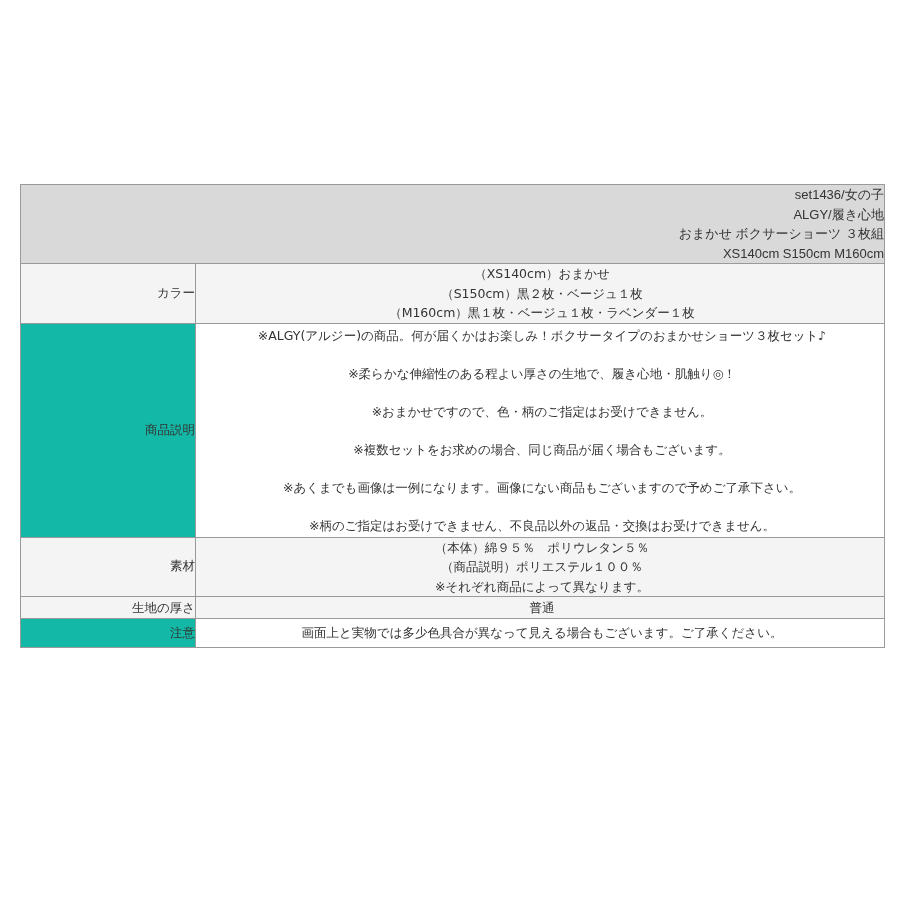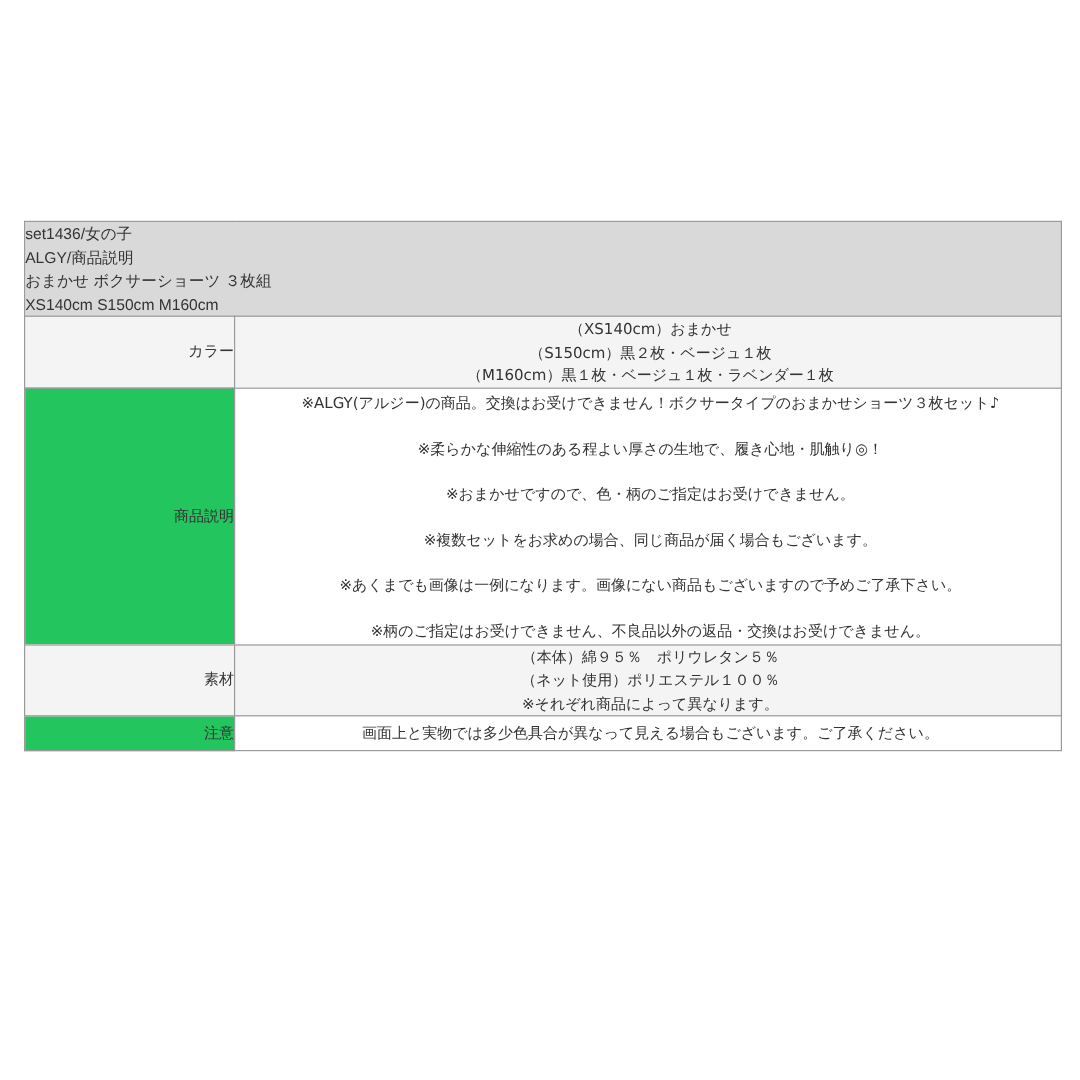--- a/index.html
+++ b/index.html
@@ -27,35 +27,35 @@
     .spec-table td, .spec-table th {
       border: 1px solid #9a9a9a;
       padding: 0;
       font-weight: normal;
       vertical-align: middle;
     }
     .spec-table col.label-col { width: 175px; }
     .spec-table col.value-col { width: 689px; }
     .header-cell {
       background: #d9d9d9;
-      text-align: left;
+      text-align: right;
       line-height: 19.5px;
       height: 78px;
       font-family: "Liberation Sans", sans-serif;
       font-size: 13px;
     }
     .header-cell div { white-space: nowrap; }
     .label-cell {
       text-align: right;
     }
     .value-cell {
       text-align: center;
       padding-left: 4px !important;
     }
-    .bg-gray { background: #22c55e; }
+    .bg-gray { background: #14b8a6; }
     .bg-light { background: #f4f4f4; }
     .bg-white { background: #ffffff; }
     .multi-line div {
       line-height: 19.5px;
       white-space: nowrap;
     }
     .row-color td { height: 58px; }
     .row-desc td { height: 213px; }
     .desc-lines { padding-top: 2px; }
     .desc-lines div {
@@ -72,63 +72,67 @@
 
 <table class="spec-table">
   <colgroup>
     <col class="label-col">
     <col class="value-col">
   </colgroup>
   <tbody>
       <tr>
     <td colspan="2" class="header-cell">
       <div>set1436/女の子</div>
-      <div>ALGY/商品説明</div>
+      <div>ALGY/履き心地</div>
       <div>おまかせ ボクサーショーツ ３枚組</div>
       <div>XS140cm S150cm M160cm</div>
     </td>
   </tr>
 
   <tr class="row-color">
     <td class="label-cell bg-light">カラー</td>
     <td class="value-cell bg-light multi-line">
       <div>（XS140cm）おまかせ</div>
       <div>（S150cm）黒２枚・ベージュ１枚</div>
       <div>（M160cm）黒１枚・ベージュ１枚・ラベンダー１枚</div>
     </td>
   </tr>
 
   <tr class="row-desc">
     <td class="label-cell bg-gray">商品説明</td>
     <td class="value-cell bg-white desc-lines">
-      <div>※ALGY(アルジー)の商品。交換はお受けできません！ボクサータイプのおまかせショーツ３枚セット♪</div>
+      <div>※ALGY(アルジー)の商品。何が届くかはお楽しみ！ボクサータイプのおまかせショーツ３枚セット♪</div>
       <div class="gap"></div>
       <div>※柔らかな伸縮性のある程よい厚さの生地で、履き心地・肌触り◎！</div>
       <div class="gap"></div>
       <div>※おまかせですので、色・柄のご指定はお受けできません。</div>
       <div class="gap"></div>
       <div>※複数セットをお求めの場合、同じ商品が届く場合もございます。</div>
       <div class="gap"></div>
       <div>※あくまでも画像は一例になります。画像にない商品もございますので予めご了承下さい。</div>
       <div class="gap"></div>
       <div>※柄のご指定はお受けできません、不良品以外の返品・交換はお受けできません。</div>
     </td>
   </tr>
 
   <tr class="row-material">
     <td class="label-cell bg-light">素材</td>
     <td class="value-cell bg-light multi-line">
       <div>（本体）綿９５％　ポリウレタン５％</div>
-      <div>（ネット使用）ポリエステル１００％</div>
+      <div>（商品説明）ポリエステル１００％</div>
       <div>※それぞれ商品によって異なります。</div>
     </td>
   </tr>
 
 
 
 
+  <tr class="row-short">
+    <td class="label-cell bg-light">生地の厚さ</td>
+    <td class="value-cell bg-light">普通</td>
+  </tr>
 
   <tr class="row-note">
     <td class="label-cell bg-gray">注意</td>
     <td class="value-cell bg-white">画面上と実物では多少色具合が異なって見える場合もございます。ご了承ください。</td>
   </tr>
 </tbody>
   </table>
 
 </body></html>

